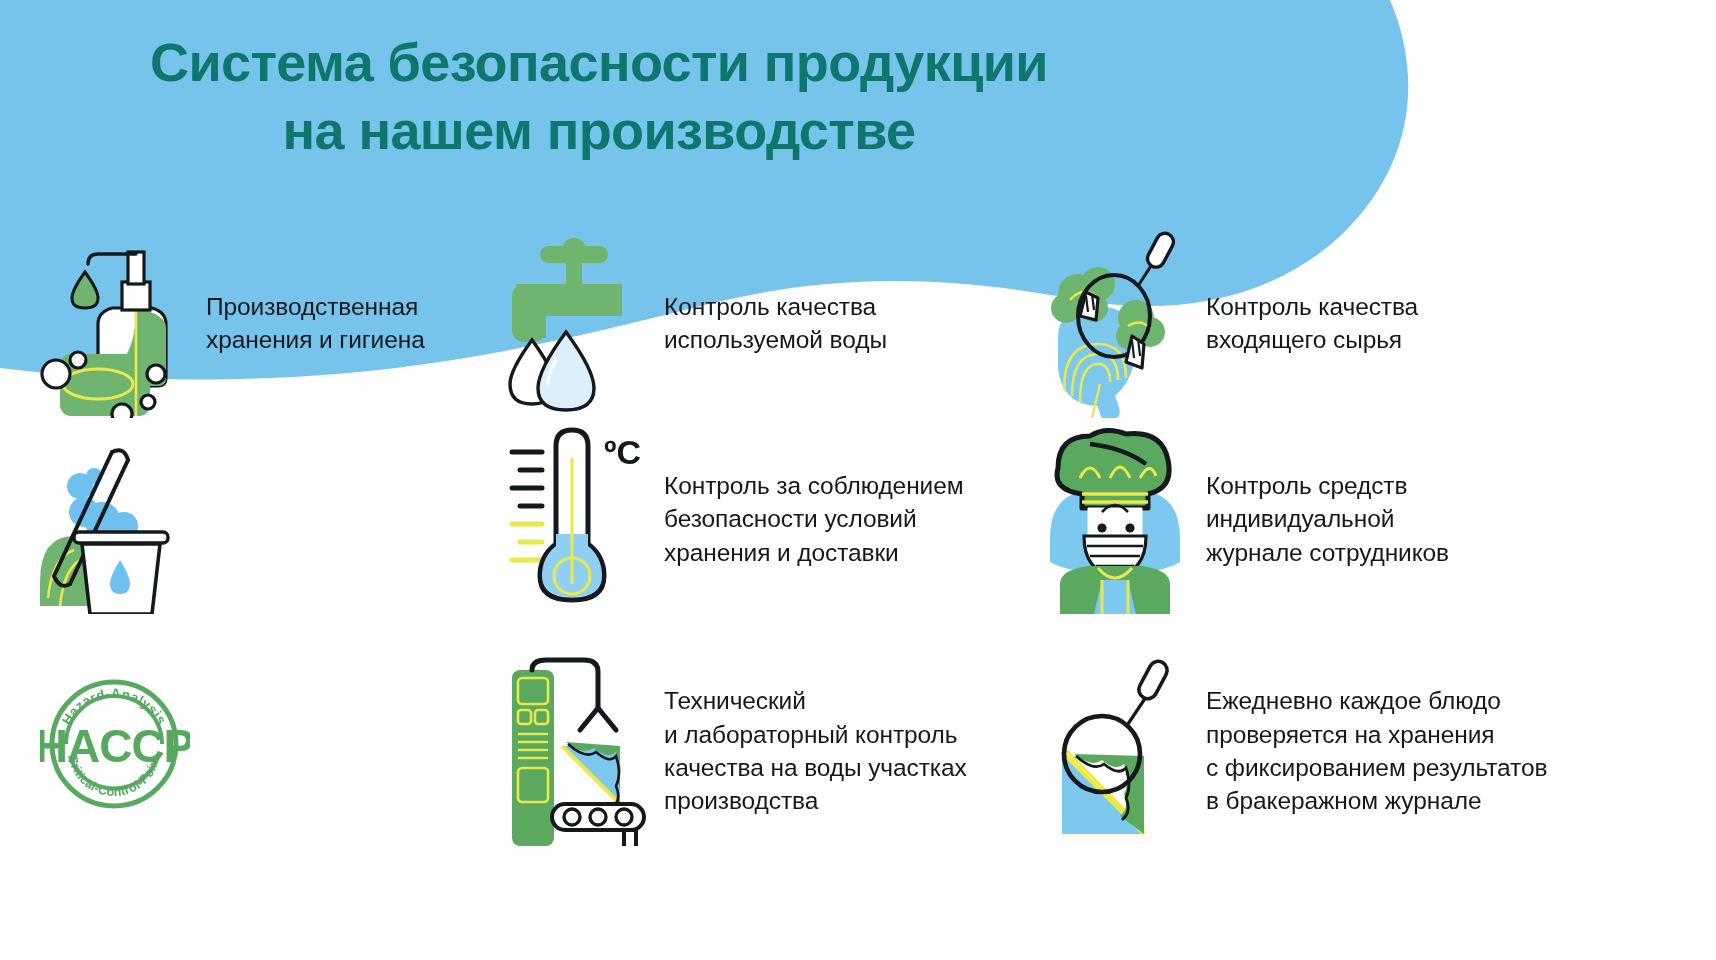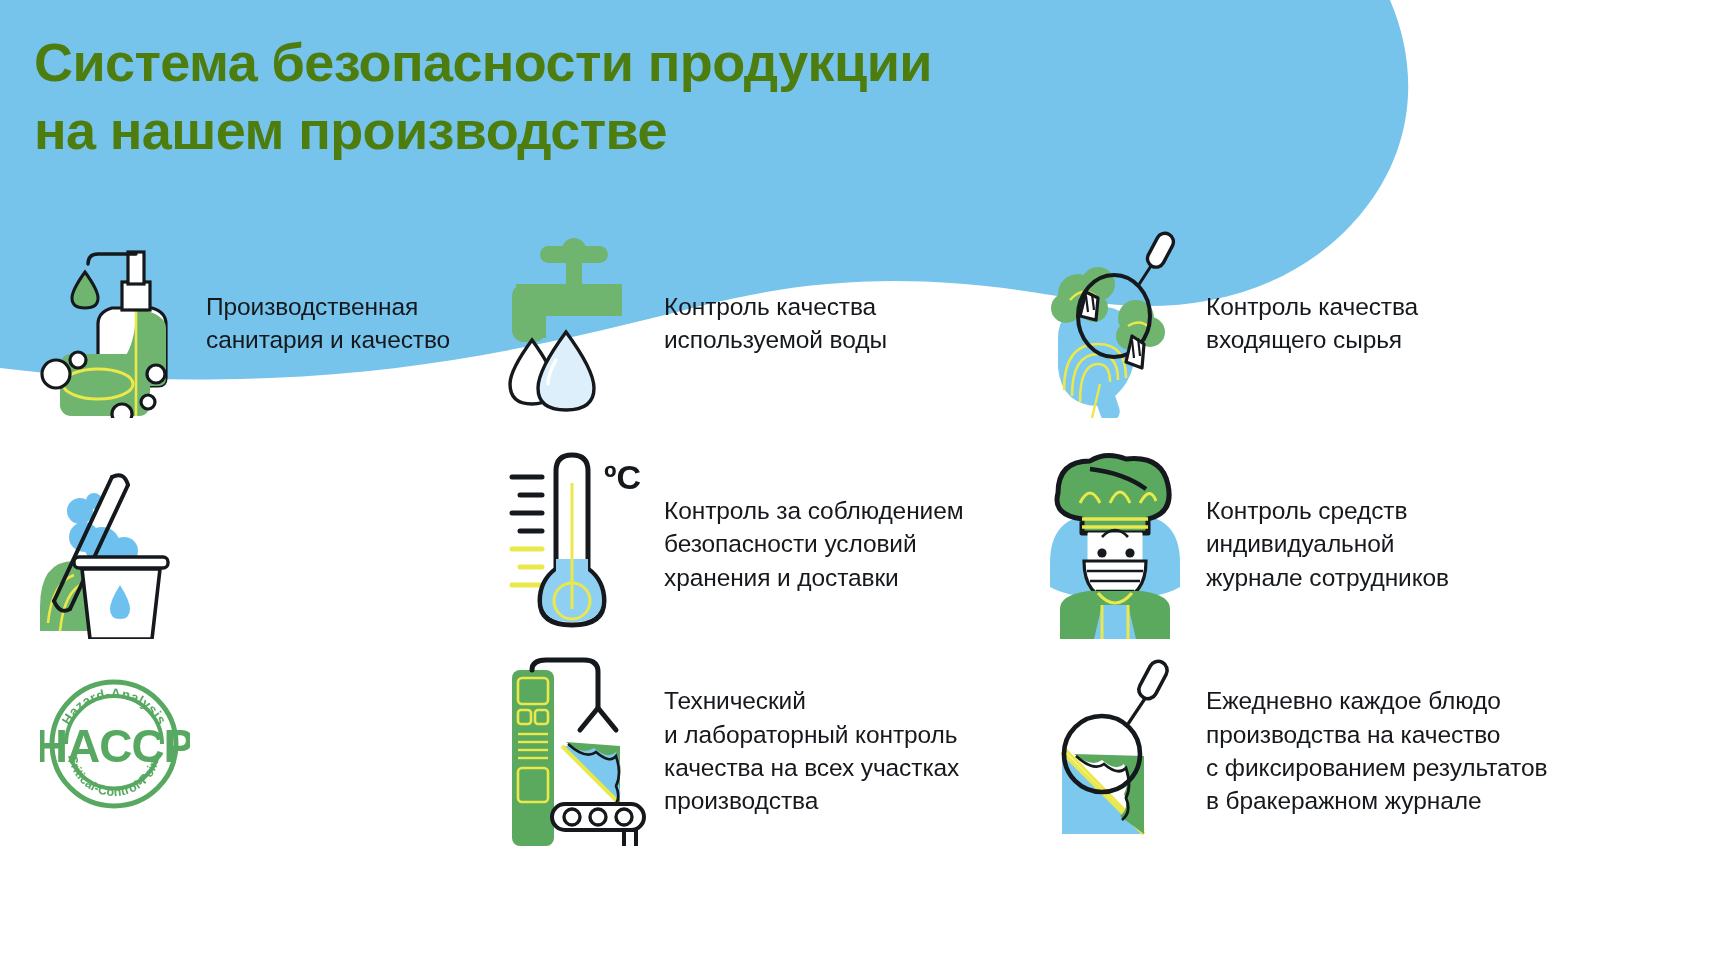--- a/index.html
+++ b/index.html
@@ -33,22 +33,23 @@
     position: absolute;
     left: 34px;
     top: 28px;
     width: 1130px;
   }
   .title-line {
     font-size: 54px;
     font-weight: bold;
     line-height: 1.26;
     letter-spacing: -0.6px;
-    color: #4d7c0f;
+    color: #0f766e;
     white-space: nowrap;
+    text-align: center;
   }
 
   
   .grid {
     position: absolute;
     left: 0;
     top: 218px;
     width: 1716px;
     height: 720px;
   }
@@ -70,21 +71,21 @@
     color: #15181c;
     white-space: pre-line;
     letter-spacing: -0.1px;
   }
 
   
   .c1 { left: 40px; }
   .c2 { left: 498px; }
   .c3 { left: 1040px; }
   .r1 { top: 0px;   height: 210px; }
-  .r2 { top: 221px; height: 210px; }
+  .r2 { top: 196px; height: 210px; }
   .r3 { top: 428px; height: 210px; }
 
   .c1 .cell-text { width: 300px; }
   .c2 .cell-text { width: 400px; }
   .c3 .cell-text { width: 480px; }
 
   .gap-s { margin-left: 16px; }
 </style>
 </head>
 <body>
@@ -119,21 +120,21 @@
           <path d="M96 26 L58 26 Q48 26 48 36" fill="none" stroke="#15181c" stroke-width="3.4" stroke-linecap="round"></path>
           <path d="M45 44 Q32 62 32 70 Q32 80 45 80 Q58 80 58 70 Q58 62 45 44 Z" fill="#6fb56f" stroke="#15181c" stroke-width="3"></path>
           <circle cx="16" cy="146" r="14" fill="#ffffff" stroke="#15181c" stroke-width="3.2"></circle>
           <circle cx="38" cy="132" r="8" fill="#ffffff" stroke="#15181c" stroke-width="3.2"></circle>
           <circle cx="116" cy="146" r="9" fill="#ffffff" stroke="#15181c" stroke-width="3.2"></circle>
           <circle cx="108" cy="174" r="7" fill="#ffffff" stroke="#15181c" stroke-width="3.2"></circle>
           <circle cx="82" cy="186" r="10" fill="#ffffff" stroke="#15181c" stroke-width="3.2"></circle>
         </svg>
       </div>
       <div class="cell-text gap-s">Производственная
-санитария и качество</div>
+хранения и гигиена</div>
     </div>
 
     <div class="cell c2 r1">
       <div class="icon-box">
         <svg width="150" height="190" viewBox="0 0 150 190">
           <rect x="42" y="18" width="68" height="17" rx="8.5" fill="#6fb56f"></rect>
           <circle cx="76" cy="22" r="12" fill="#6fb56f"></circle>
           <rect x="68" y="26" width="16" height="30" fill="#6fb56f"></rect>
           <path d="M18 56 L124 56 L124 88 L104 88 L104 76 L48 76 L48 110 L18 110 Z" fill="#6fb56f"></path>
           <rect x="14" y="56" width="34" height="58" rx="12" fill="#6fb56f"></rect>
@@ -295,37 +296,37 @@
           <path d="M70 88 Q88 104 98 96 Q112 108 118 100 Q124 118 118 130 Q124 144 114 152" fill="none" stroke="#15181c" stroke-width="2.6"></path>
           <rect x="54" y="148" width="92" height="26" rx="13" fill="#ffffff" stroke="#15181c" stroke-width="4"></rect>
           <circle cx="74" cy="161" r="8" fill="#ffffff" stroke="#15181c" stroke-width="3.4"></circle>
           <circle cx="100" cy="161" r="8" fill="#ffffff" stroke="#15181c" stroke-width="3.4"></circle>
           <circle cx="126" cy="161" r="8" fill="#ffffff" stroke="#15181c" stroke-width="3.4"></circle>
           <rect x="126" y="174" width="12" height="30" fill="#ffffff" stroke="#15181c" stroke-width="4"></rect>
         </svg>
       </div>
       <div class="cell-text gap-s">Технический
 и лабораторный контроль
-качества на всех участках
+качества на воды участках
 производства</div>
     </div>
 
     <div class="cell c3 r3">
       <div class="icon-box">
         <svg width="150" height="190" viewBox="0 0 150 190">
           <path d="M22 96 L104 178 L22 178 Z" fill="#7cc8ee"></path>
           <path d="M22 96 L104 178" fill="none" stroke="#eae84a" stroke-width="4"></path>
           <path d="M24 92 L104 174" fill="none" stroke="#eae84a" stroke-width="3"></path>
           <path d="M34 98 Q52 112 62 104 Q76 116 84 108 Q90 126 84 138 Q90 152 80 160 L104 178 L104 100 Z" fill="#5aa95f"></path>
           <path d="M36 100 Q54 116 64 108 Q78 120 86 112 Q92 130 86 142 Q92 156 82 164" fill="none" stroke="#15181c" stroke-width="2.8"></path>
           <circle cx="62" cy="98" r="38" fill="none" stroke="#15181c" stroke-width="4.6"></circle>
           <line x1="88" y1="68" x2="112" y2="32" stroke="#15181c" stroke-width="3.2"></line>
           <rect x="104" y="4" width="18" height="40" rx="9" transform="rotate(28 113 24)" fill="#ffffff" stroke="#15181c" stroke-width="3.6"></rect>
         </svg>
       </div>
       <div class="cell-text gap-s">Ежедневно каждое блюдо
-производства на качество
+проверяется на хранения
 с фиксированием результатов
 в бракеражном журнале</div>
     </div>
 
   </div>
 </div>
 
 </body></html>

